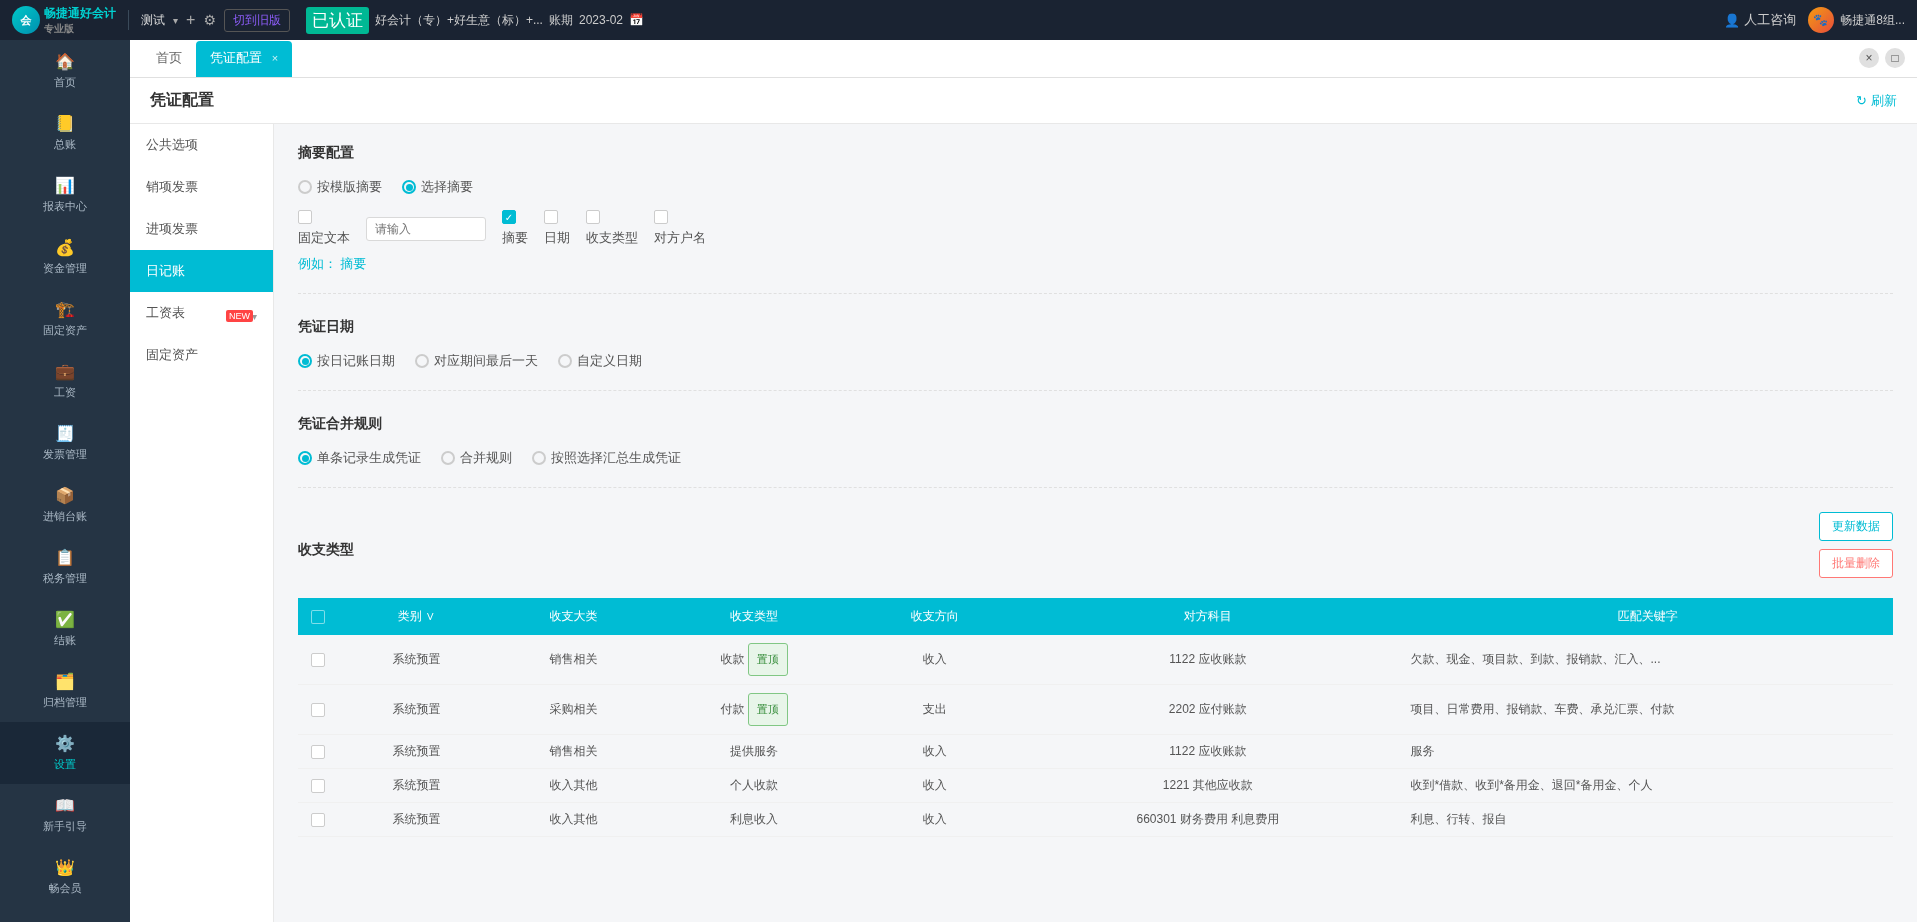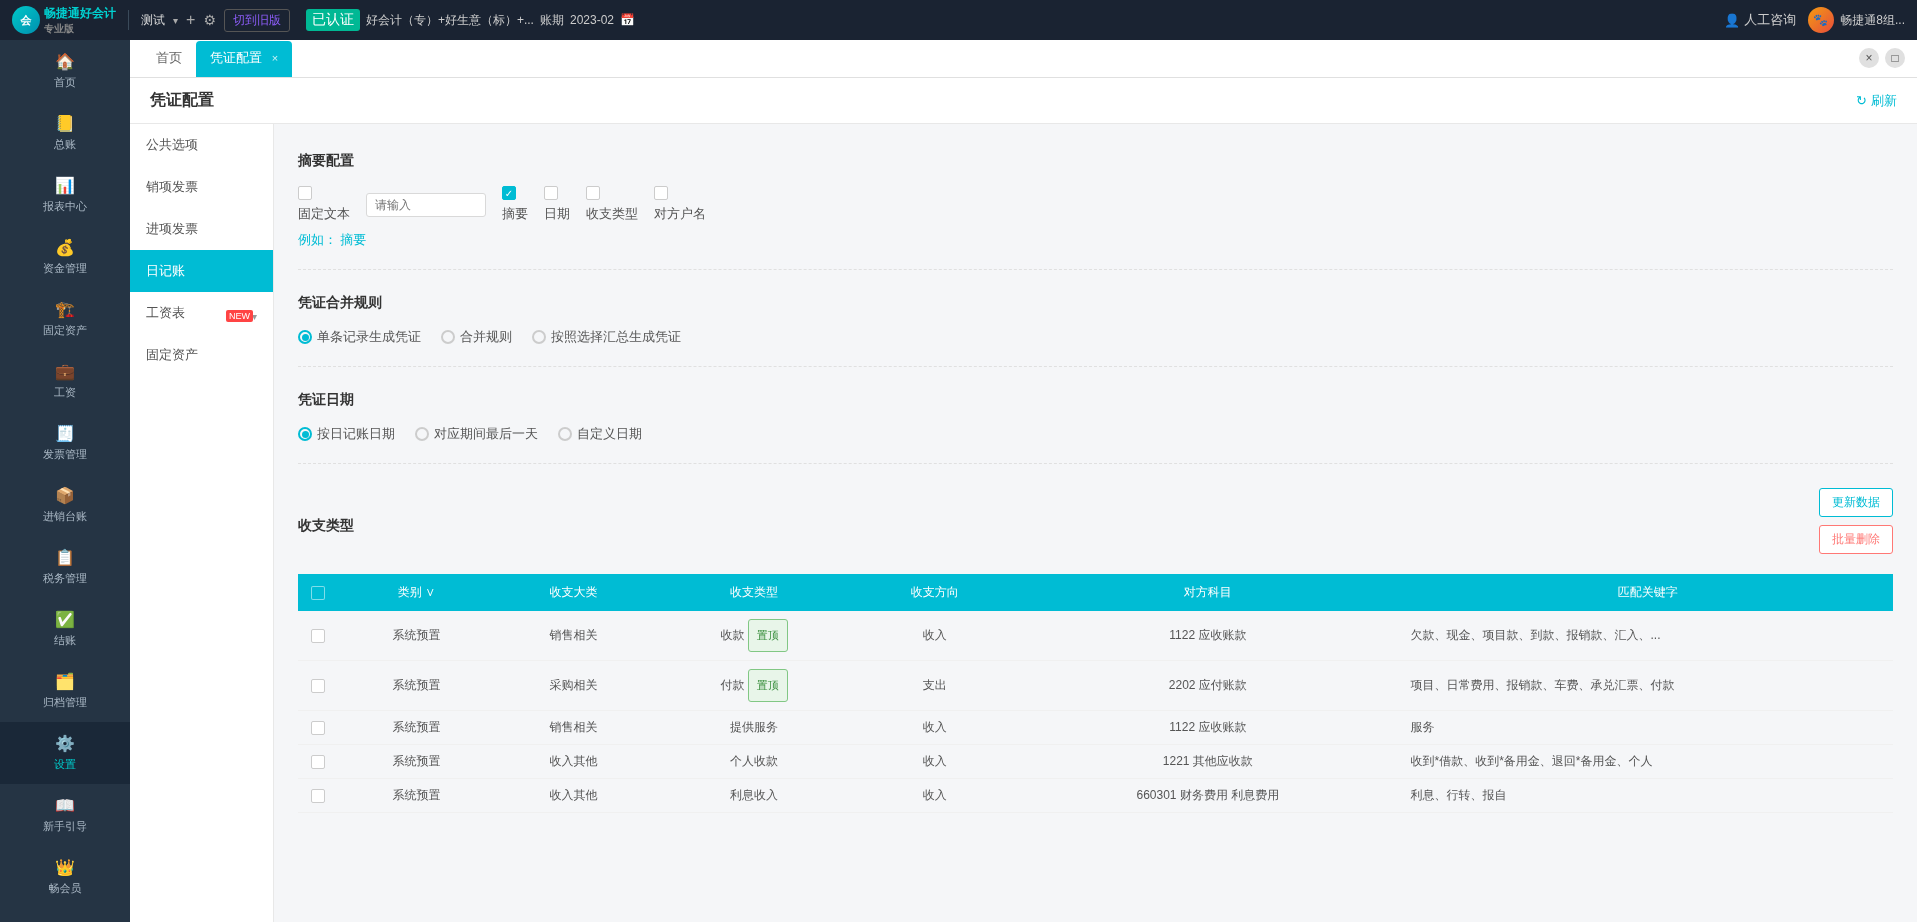--- a/index.html
+++ b/index.html
@@ -9,21 +9,21 @@
     .topbar { height: 40px; background: #1a2332; display: flex; align-items: center; padding: 0 12px; gap: 8px; flex-shrink: 0; }
     .topbar-logo { color: #00c0c0; font-weight: bold; font-size: 13px; display: flex; align-items: center; gap: 4px; }
     .topbar-logo-icon { width: 28px; height: 28px; background: linear-gradient(135deg, #00c8c8, #0090b0); border-radius: 50%; display: flex; align-items: center; justify-content: center; color: white; font-size: 11px; font-weight: bold; }
     .topbar-divider { width: 1px; height: 20px; background: #3a4a5a; margin: 0 4px; }
     .topbar-name { color: #ddd; font-size: 12px; }
     .topbar-arrow { color: #aaa; font-size: 10px; }
     .topbar-add { color: #aaa; font-size: 16px; cursor: pointer; }
     .topbar-settings { color: #aaa; font-size: 14px; cursor: pointer; }
     .topbar-version-btn { background: transparent; border: 1px solid #555; color: #8b5cf6; padding: 2px 8px; border-radius: 3px; font-size: 12px; cursor: pointer; }
     .topbar-status { display: flex; align-items: center; gap: 6px; margin-left: 8px; }
-    .status-badge { padding: 2px 6px; border-radius: 3px; font-size: 14px; }
+    .status-badge { padding: 2px 6px; border-radius: 3px; font-size: 17px; }
     .status-green { background: #00b894; color: white; }
     .status-text { color: #ccc; font-size: 12px; }
     .topbar-right { margin-left: auto; display: flex; align-items: center; gap: 12px; }
     .topbar-support { color: #ccc; font-size: 12px; display: flex; align-items: center; gap: 4px; cursor: pointer; }
     .topbar-user { display: flex; align-items: center; gap: 6px; }
     .user-avatar { width: 26px; height: 26px; border-radius: 50%; background: linear-gradient(135deg, #f39c12, #e74c3c); display: flex; align-items: center; justify-content: center; }
     .user-name { color: #ccc; font-size: 12px; }
 
     
     .main-layout { display: flex; flex: 1; overflow: hidden; }
@@ -51,21 +51,21 @@
     .inner-layout { display: flex; height: calc(100% - 50px); }
     .left-menu { width: 144px; background: #fff; border-right: 1px solid #e8e8e8; flex-shrink: 0; }
     .left-menu-item { padding: 12px 16px; color: #555; cursor: pointer; font-size: 13px; position: relative; }
     .left-menu-item.active { background: #00bcd4; color: white; }
     .new-badge { background: #ff4444; color: white; font-size: 9px; padding: 1px 3px; border-radius: 2px; position: absolute; top: 18px; right: 20px; }
 
     
     .right-content { flex: 1; overflow-y: auto; padding: 20px 24px; }
 
     
-    .section { margin-bottom: 24px; border-bottom: 1px dashed #e0e0e0; padding-bottom: 20px; margin-top: 8px; }
+    .section { margin-bottom: 24px; border-bottom: 1px dashed #e0e0e0; padding-bottom: 20px; }
     .section-title { font-size: 14px; font-weight: bold; color: #333; margin-bottom: 16px; }
 
     
     .radio-group { display: flex; gap: 20px; align-items: center; margin-bottom: 14px; }
     .radio-item { display: flex; align-items: center; gap: 5px; color: #555; cursor: pointer; }
     .radio-circle { width: 14px; height: 14px; border-radius: 50%; border: 2px solid #00bcd4; display: flex; align-items: center; justify-content: center; }
     .radio-circle.checked::after { content: ''; width: 7px; height: 7px; background: #00bcd4; border-radius: 50%; display: block; }
     .radio-circle.unchecked { border-color: #ccc; }
 
     
@@ -226,20 +226,30 @@
           <span style="margin-left:auto; color:#999; font-size:10px;">▾</span>
         </div>
         <div class="left-menu-item">固定资产</div>
       </div>
 
       <div class="right-content">
 
         <div class="section">
           <div class="section-title">摘要配置</div>
 
+          <div class="radio-group">
+            <div class="radio-item">
+              <div class="radio-circle unchecked"></div>
+              <span>按模版摘要</span>
+            </div>
+            <div class="radio-item">
+              <div class="radio-circle checked"></div>
+              <span>选择摘要</span>
+            </div>
+          </div>
 
           <div class="checkbox-row">
             <div class="checkbox-item">
               <div class="checkbox-box"></div>
               <span>固定文本</span>
             </div>
             <input class="text-input" type="text" placeholder="请输入" style="">
             <div class="checkbox-item">
               <div class="checkbox-box checked">✓</div>
               <span>摘要</span>
@@ -258,51 +268,51 @@
             </div>
           </div>
 
           <div class="example-text">
             <span>例如：</span>
             <a class="example-link">摘要</a>
           </div>
         </div>
 
         <div class="section">
+          <div class="section-title">凭证日期</div>
+          <div class="radio-group-horizontal">
+            <div class="radio-item">
+              <div class="radio-circle checked"></div>
+              <span>按日记账日期</span>
+            </div>
+            <div class="radio-item">
+              <div class="radio-circle unchecked"></div>
+              <span>对应期间最后一天</span>
+            </div>
+            <div class="radio-item">
+              <div class="radio-circle unchecked"></div>
+              <span>自定义日期</span>
+            </div>
+          </div>
+        </div>
+
+        <div class="section">
           <div class="section-title">凭证合并规则</div>
           <div class="radio-group-horizontal">
             <div class="radio-item">
               <div class="radio-circle checked"></div>
               <span>单条记录生成凭证</span>
             </div>
             <div class="radio-item">
               <div class="radio-circle unchecked"></div>
               <span>合并规则</span>
             </div>
             <div class="radio-item">
               <div class="radio-circle unchecked"></div>
               <span>按照选择汇总生成凭证</span>
-            </div>
-          </div>
-        </div>
-
-        <div class="section">
-          <div class="section-title">凭证日期</div>
-          <div class="radio-group-horizontal">
-            <div class="radio-item">
-              <div class="radio-circle checked"></div>
-              <span>按日记账日期</span>
-            </div>
-            <div class="radio-item">
-              <div class="radio-circle unchecked"></div>
-              <span>对应期间最后一天</span>
-            </div>
-            <div class="radio-item">
-              <div class="radio-circle unchecked"></div>
-              <span>自定义日期</span>
             </div>
           </div>
         </div>
 
         <div>
           <div style="display:flex; align-items:center; justify-content:space-between; margin-bottom:10px;">
             <div class="section-title" style="margin-bottom:0;">收支类型</div>
             <div class="table-header">
               <button class="action-btn btn-primary">更新数据</button>
               <button class="action-btn btn-danger">批量删除</button>

